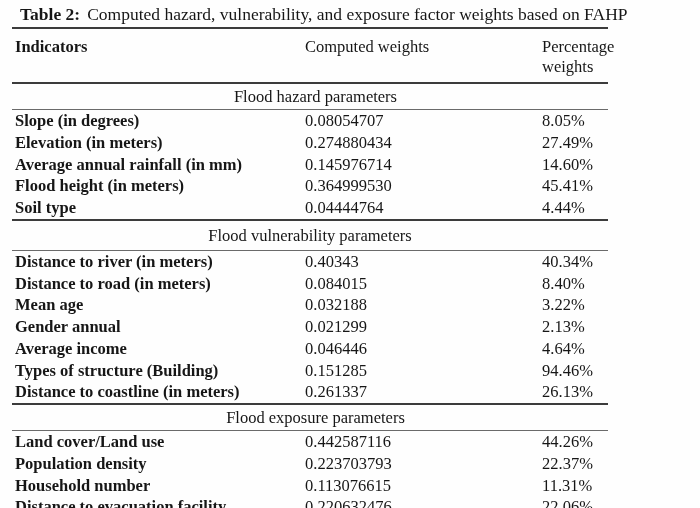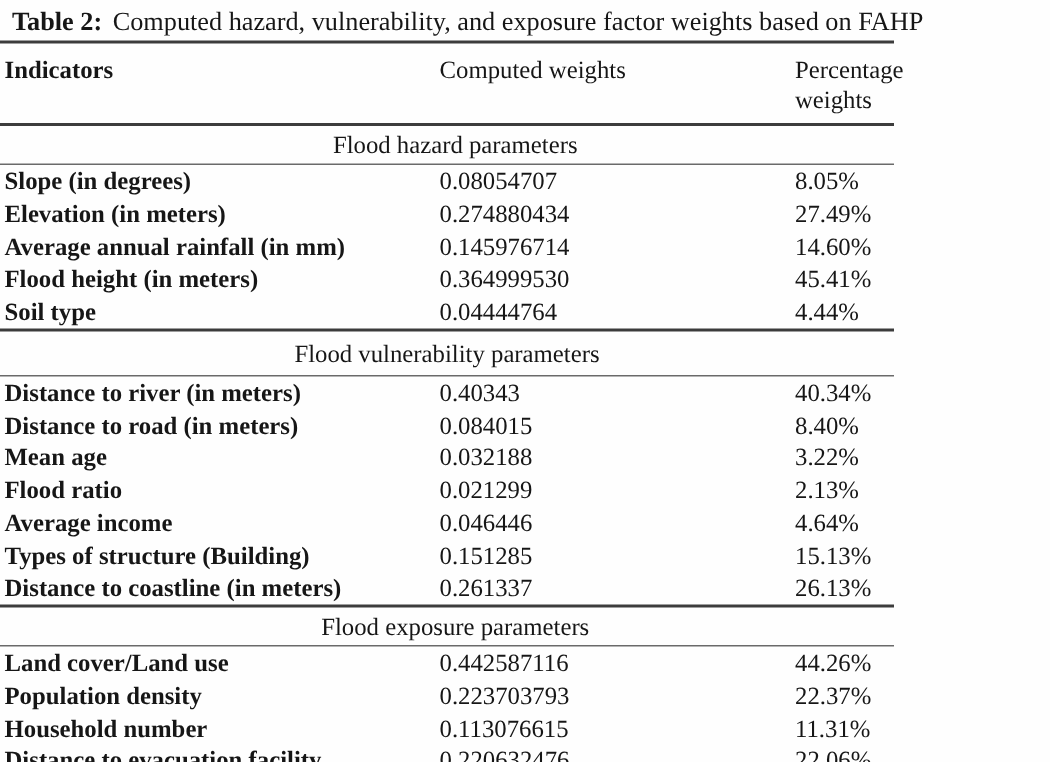--- a/index.html
+++ b/index.html
@@ -3,21 +3,21 @@
 <meta charset="utf-8">
 <style>
   html, body { margin: 0; padding: 0; }
   body {
     width: 700px; height: 508px;
     background: var(--bg, #fefefe);
     font-family: "Liberation Serif", "DejaVu Serif", serif;
     color: var(--text, #161616);
     overflow: hidden;
   }
-  .sheet { width: 596px; height: 508px; }
+  .sheet { width: 596px; height: 508px; margin-left: 12px; }
 
   .caption {
     margin: 0;
     padding: 4px 8px 2px 8px;
     font-size: 17.5px;
     line-height: 21px;
     border-bottom: 2px solid var(--rule-heavy, #3c3c3c);
     white-space: nowrap;
   }
   .cap-label { font-weight: bold; margin-right: 7px; }
@@ -105,33 +105,33 @@
           <div class="cell-c0">Distance to road (in meters)</div>
           <div class="cell-c1">0.084015</div>
           <div class="cell-c2">8.40%</div>
         </div>
         <div class="grid3 row">
           <div class="cell-c0">Mean age</div>
           <div class="cell-c1">0.032188</div>
           <div class="cell-c2">3.22%</div>
         </div>
         <div class="grid3 row">
-          <div class="cell-c0">Flood ratio</div>
+          <div class="cell-c0">Gender annual</div>
           <div class="cell-c1">0.021299</div>
           <div class="cell-c2">2.13%</div>
         </div>
         <div class="grid3 row">
           <div class="cell-c0">Average income</div>
           <div class="cell-c1">0.046446</div>
           <div class="cell-c2">4.64%</div>
         </div>
         <div class="grid3 row">
           <div class="cell-c0">Types of structure (Building)</div>
           <div class="cell-c1">0.151285</div>
-          <div class="cell-c2">15.13%</div>
+          <div class="cell-c2">94.46%</div>
         </div>
         <div class="grid3 row">
           <div class="cell-c0">Distance to coastline (in meters)</div>
           <div class="cell-c1">0.261337</div>
           <div class="cell-c2">26.13%</div>
         </div>
       </div>
       <div class="section">
         <div class="section-header">Flood exposure parameters</div>
         <div class="grid3 row">

